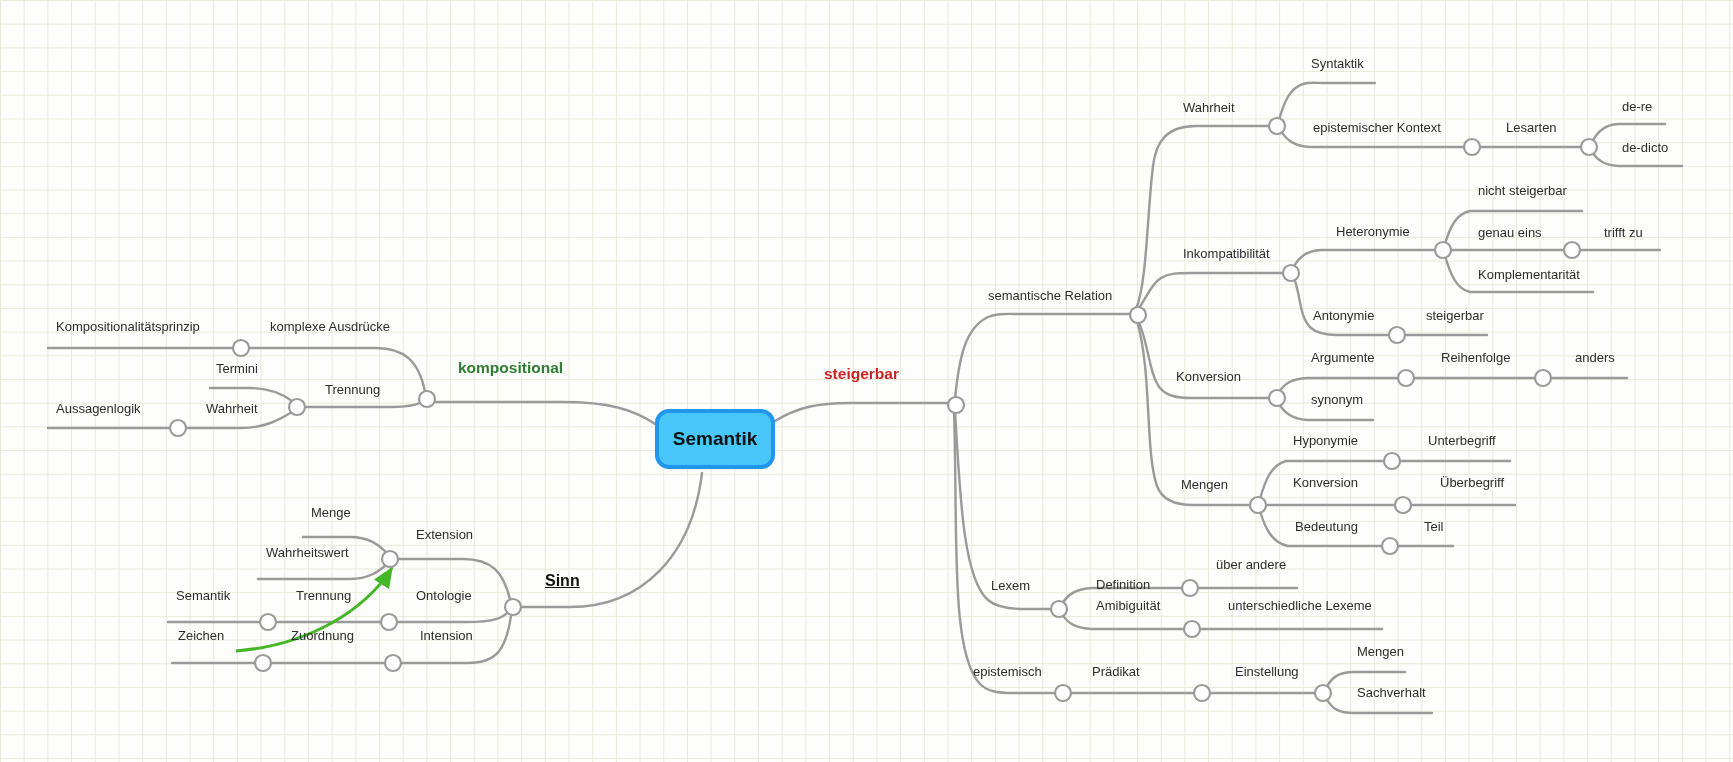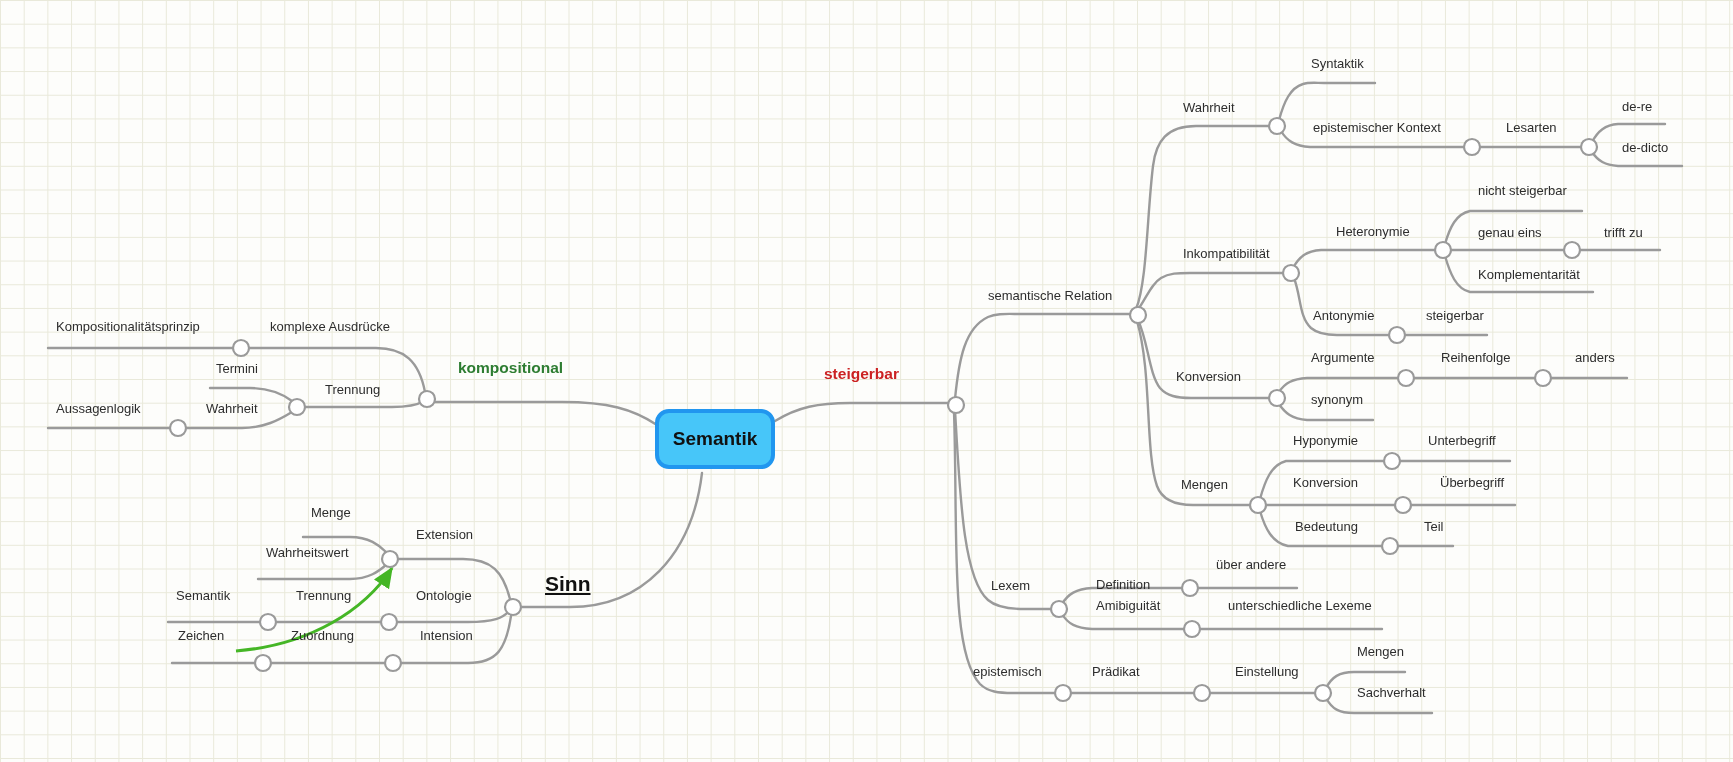--- a/index.html
+++ b/index.html
@@ -18,21 +18,21 @@
   .nl{
     position:absolute;
     font-size:13px;
     line-height:1.05;
     color:#2d2d2d;
     white-space:nowrap;
   }
   .bh{font-weight:bold;font-size:15.5px;}
   .green{color:#2e7d32;}
   .red{color:#cb2222;}
-  .sinn{font-weight:bold;font-size:21px;color:#111;text-decoration:underline;}
+  .sinn{font-weight:bold;font-size:16px;color:#111;text-decoration:underline;}
   #rootnode{
     position:absolute;left:655px;top:409px;width:120px;height:60px;
     background:#47c6f9;border:4px solid #2196ef;border-radius:14px;
     box-sizing:border-box;
     display:flex;align-items:center;justify-content:center;
     font-size:19px;font-weight:bold;color:#111;
   }
 </style>
 </head>
 <body>

